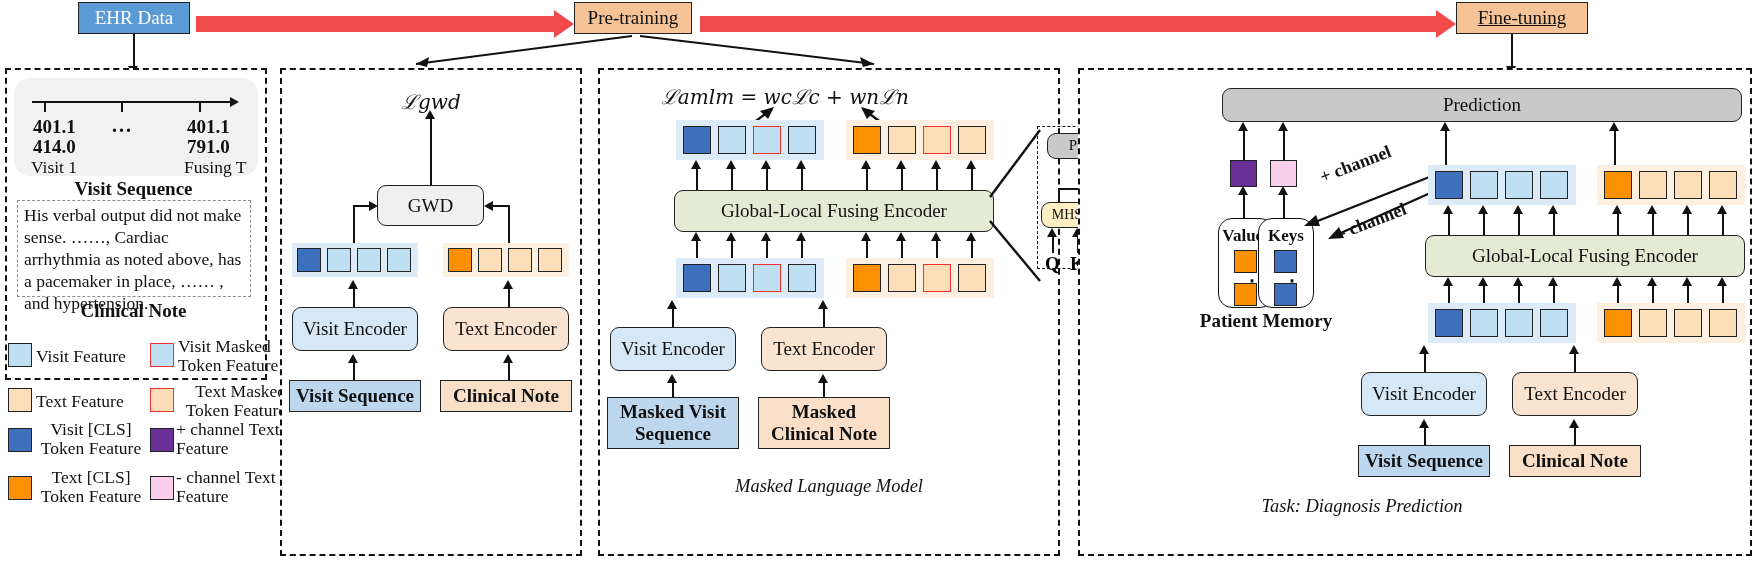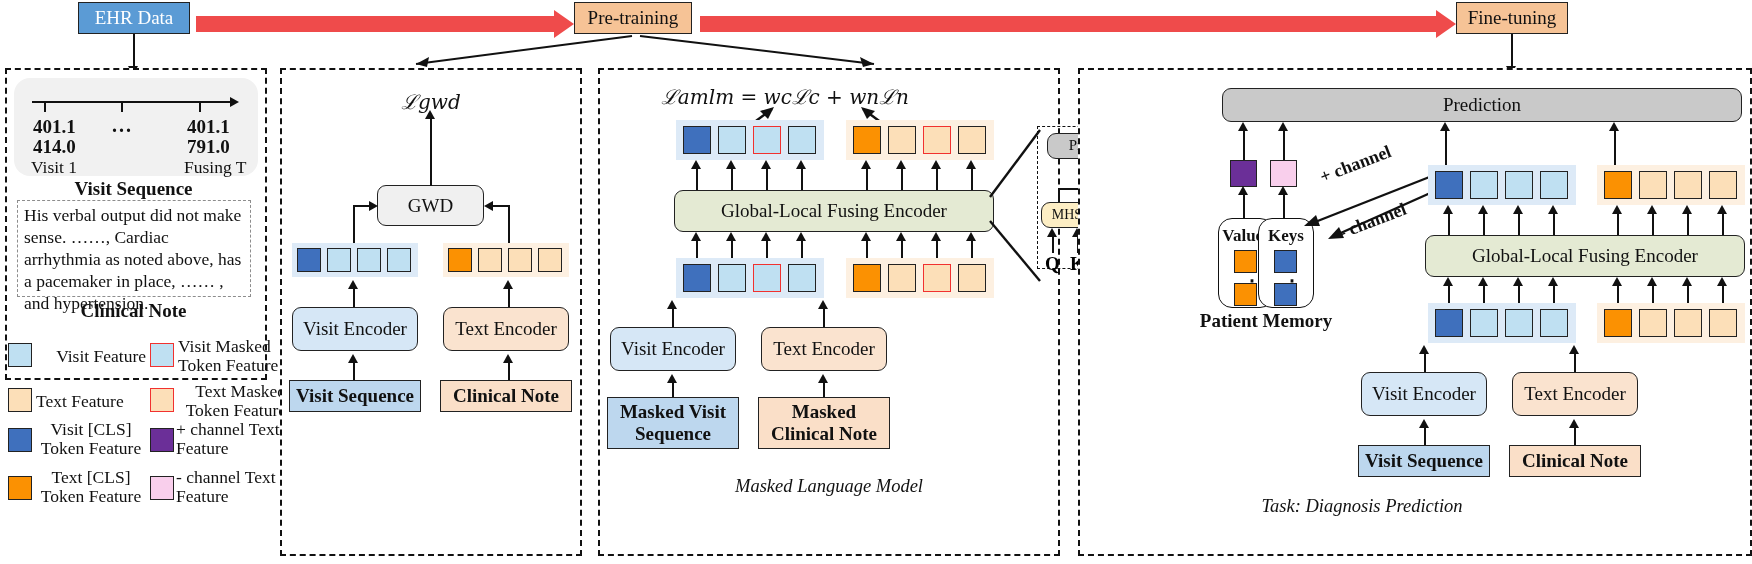--- a/index.html
+++ b/index.html
@@ -95,21 +95,21 @@
 
 <div class="abs topbox pretrain" style="left:574px;top:2px;width:118px;height:32px;">
   <span>Pre-training</span>
 </div>
 
 <div class="abs" style="left:700px;top:10px;width:756px;height:28px;display:flex;align-items:center;">
   <div class="arrowbar" style="flex:1;"></div>
   <div class="arrowhead"></div>
 </div>
 
-<div class="abs topbox finetune" style="left:1456px;top:2px;width:112px;height:32px;">
+<div class="abs topbox finetune" style="left:1456px;top:2px;width:132px;height:32px;text-decoration:underline;">
   <span>Fine-tuning</span>
 </div>
 
 <div class="abs vline" style="left:133px;top:34px;height:34px;"></div>
 <div class="abs down-head" style="left:128px;top:66px;"></div>
 
 <svg class="abs" style="left:400px;top:34px;width:240px;height:36px;" viewBox="0 0 240 36">
   <line x1="232" y1="2" x2="16" y2="30" stroke="#111" stroke-width="2"></line>
   <polygon points="16,30 29,23 27,33" fill="#111"></polygon>
 </svg>
@@ -143,21 +143,21 @@
 <div class="abs lbl" style="left:184px;top:157px;">Fusing T</div>
 
 <div class="abs lbl-b" style="left:0;top:178px;width:267px;text-align:center;">Visit Sequence</div>
 
 <div class="abs note-box" style="left:17px;top:200px;width:234px;height:97px;">
   <span>His verbal output did not make sense. ……, Cardiac arrhythmia as noted above, has a pacemaker in place, …… , and hypertension.</span>
 </div>
 <div class="abs lbl-b" style="left:0;top:300px;width:267px;text-align:center;">Clinical Note</div>
 
 <div class="abs tok t-visit" style="left:8px;top:343px;width:24px;height:24px;"></div>
-<div class="abs legend-txt" style="left:36px;top:347px;width:110px;text-align:right;">Visit Feature</div>
+<div class="abs legend-txt" style="left:36px;top:347px;width:110px;text-align:left;">Visit Feature</div>
 
 <div class="abs tok t-visit t-mask" style="left:150px;top:343px;width:24px;height:24px;"></div>
 <div class="abs legend-txt" style="left:178px;top:337px;width:108px;text-align:left;">Visit Masked Token Feature</div>
 
 <div class="abs tok t-text" style="left:8px;top:388px;width:24px;height:24px;"></div>
 <div class="abs legend-txt" style="left:36px;top:392px;width:110px;text-align:left;">Text Feature</div>
 
 <div class="abs tok t-text t-mask" style="left:150px;top:388px;width:24px;height:24px;"></div>
 <div class="abs legend-txt" style="left:178px;top:382px;width:108px;text-align:right;">Text Masked Token Feature</div>
 

